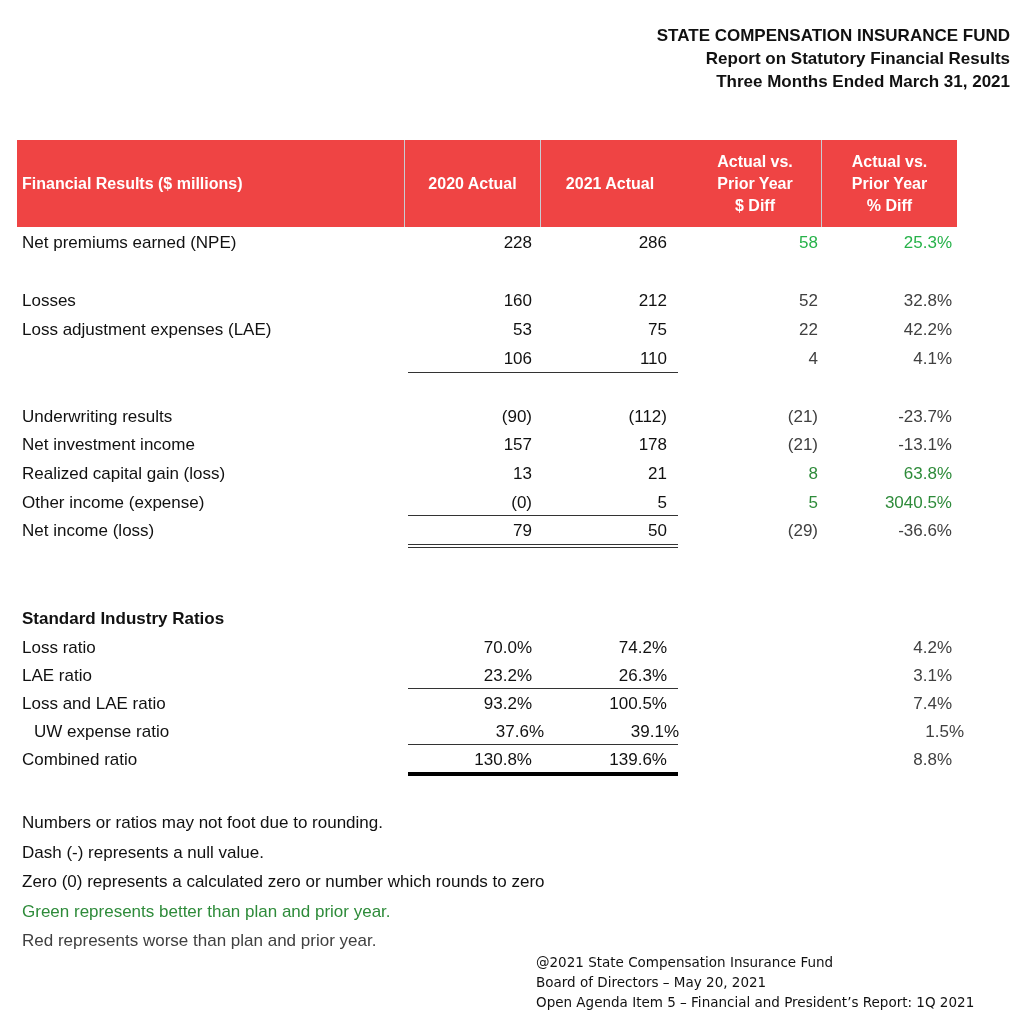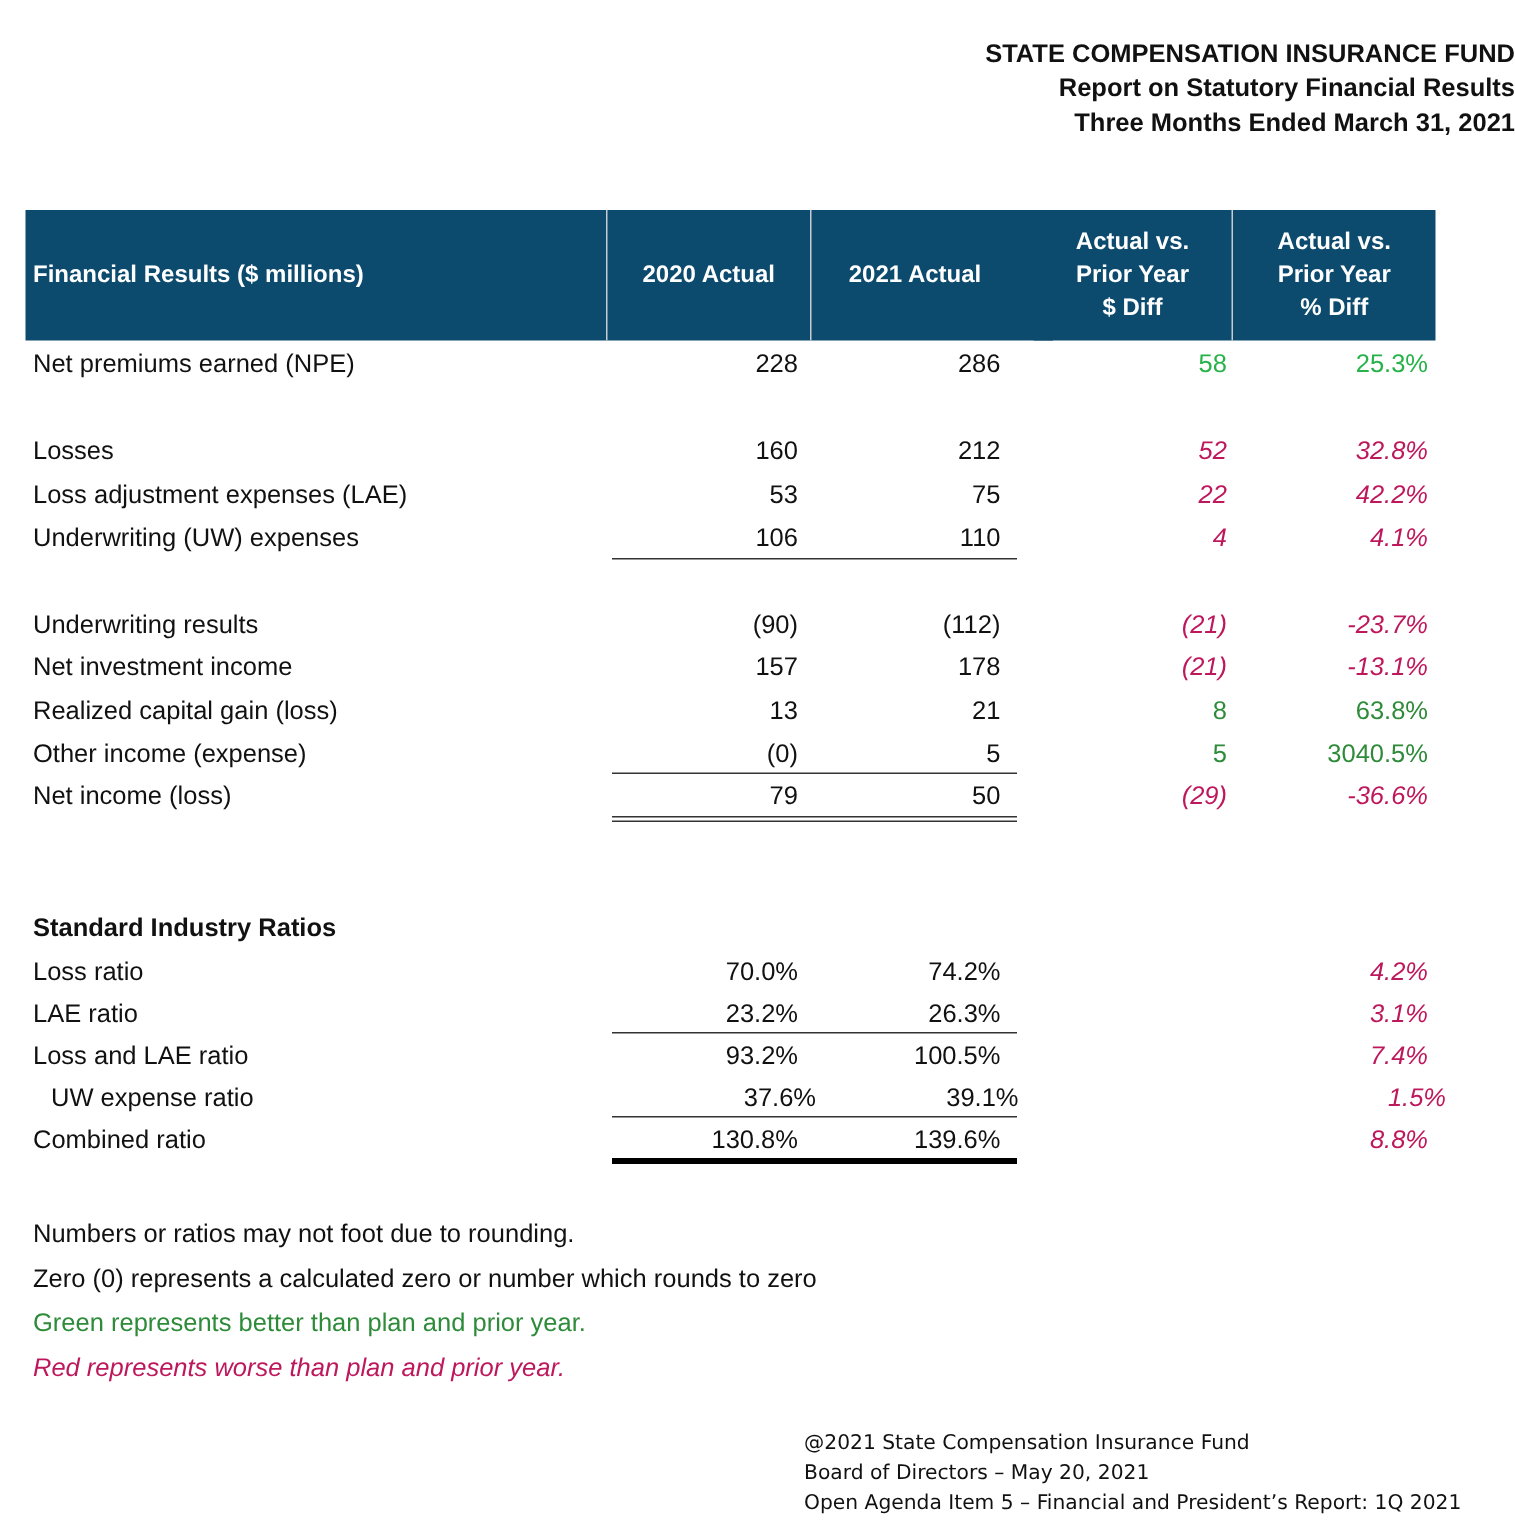--- a/index.html
+++ b/index.html
@@ -1,36 +1,36 @@
 <!DOCTYPE html>
 <html><head>
 <meta charset="utf-8">
 <style>
   html, body { margin:0; padding:0; background:#ffffff; }
   body { width:1010px; height:1024px; position:relative; overflow:hidden;
          font-family:"Liberation Sans", sans-serif; color:#111; }
   .title { position:absolute; left:0; width:1010px; text-align:right;
            font-weight:bold; font-size:17px; line-height:23px; top:24px; }
   .title div { height:23px; }
-  .hdr { position:absolute; top:140px; height:87px; background:#0c4a6e; color:#fff;
+  .hdr { position:absolute; top:140px; height:87px; background:#ef4444; color:#fff;
          font-weight:bold; font-size:16px; }
   .hdr-left { left:17px; width:662px; border-right:3px solid #9aa0a8;padding-left:20px; }
   .hdr-right { left:689px; width:268px; }
   .hcell { position:absolute; top:0; height:87px; display:flex; align-items:center;
            border-right:1px solid #c8ccd2; box-sizing:border-box; }
   .hcell.center { justify-content:center; text-align:center; line-height:22px; }
   .hcell.last { border-right:none; }
   .row { position:absolute; left:0; width:1010px; height:28px; font-size:17px; }
   .row span { position:absolute; top:4px; white-space:nowrap; }
   .lbl { left:22px; }
   .c20 { right:478px; text-align:right; }
   .c21 { right:343px; text-align:right; }
   .cd  { right:192px; text-align:right; }
   .cp  { right:58px; text-align:right; }
-  .red { color:#be185d;font-style:italic; }
+  .red { color:#404040; }
   .grn { color:#2e8b3a; }
   .lgrn { color:#27b24a; }
   .bold { font-weight:bold; }
   .line { position:absolute; left:408px; width:270px; background:#333; height:1px; }
   .dline { position:absolute; left:408px; width:270px; border-top:1px solid #333;
            border-bottom:1px solid #333; height:2px; }
   .thick { position:absolute; left:408px; width:270px; background:#000; height:4px; }
   .notes { position:absolute; left:22px; top:808px; font-size:17px; line-height:29.5px; }
   .footer { position:absolute; left:536px; top:952px; font-size:13.5px; line-height:20px;
             font-family:"DejaVu Sans", sans-serif; color:#111; }
@@ -82,21 +82,20 @@
     <span class="cp red">32.8%</span>
 </div>
 <div class="row" style="top:316px;">
   <span class="lbl">Loss adjustment expenses (LAE)</span>
     <span class="c20">53</span>
     <span class="c21">75</span>
     <span class="cd red">22</span>
     <span class="cp red">42.2%</span>
 </div>
 <div class="row" style="top:345px;">
-  <span class="lbl">Underwriting (UW) expenses</span>
     <span class="c20">106</span>
     <span class="c21">110</span>
     <span class="cd red">4</span>
     <span class="cp red">4.1%</span>
 </div>
 <div class="line" style="top:372px;"></div>
 
 <div class="row" style="top:403px;">
   <span class="lbl">Underwriting results</span>
     <span class="c20">(90)</span>
@@ -167,20 +166,21 @@
 <div class="row" style="top:746px;">
   <span class="lbl">Combined ratio</span>
     <span class="c20">130.8%</span>
     <span class="c21">139.6%</span>
     <span class="cp red">8.8%</span>
 </div>
 <div class="thick" style="top:772px;"></div>
 
 <div class="notes">
   <div>Numbers or ratios may not foot due to rounding.</div>
+  <div>Dash (-) represents a null value.</div>
   <div>Zero (0) represents a calculated zero or number which rounds to zero</div>
   <div class="grn">Green represents better than plan and prior year.</div>
   <div class="red">Red represents worse than plan and prior year.</div>
 </div>
 
 <div class="footer">
   <div>@2021 State Compensation Insurance Fund</div>
   <div>Board of Directors – May 20, 2021</div>
   <div>Open Agenda Item 5 – Financial and President’s Report: 1Q 2021</div>
 </div>

